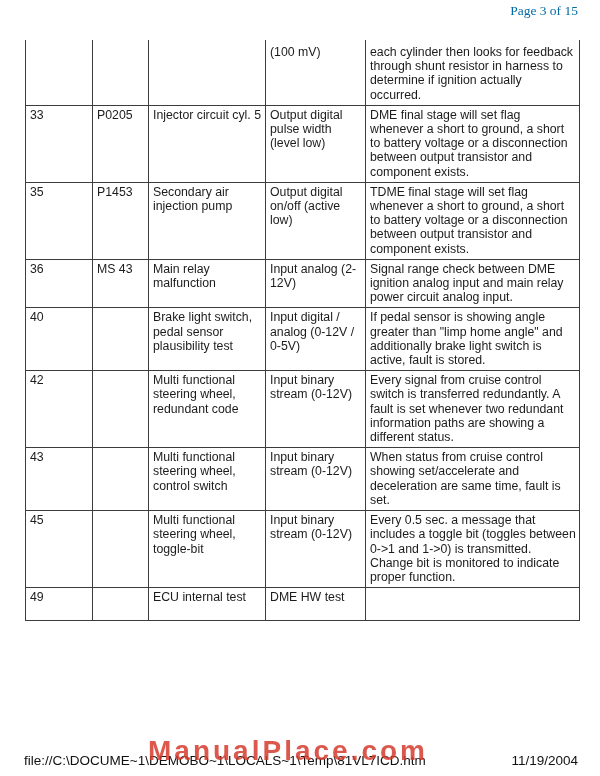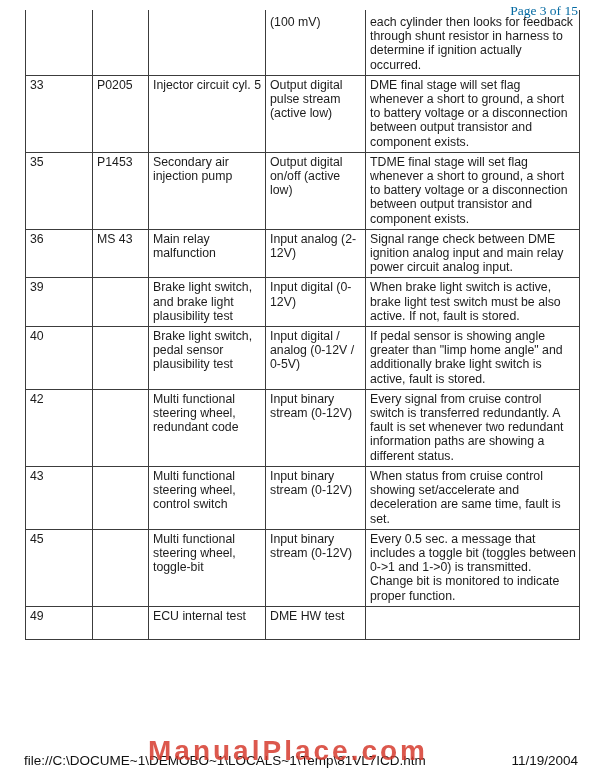--- a/index.html
+++ b/index.html
@@ -13,21 +13,21 @@
   }
   .page-header {
     position: absolute;
     top: 3px; right: 22px;
     font-family: "Liberation Serif", serif;
     font-size: 13.5px;
     color: #0369a1;
   }
   .table-clip {
     position: absolute;
-    left: 25px; top: 10px;
+    left: 25px; top: 40px;
     width: 555px; height: 733px;
     overflow: hidden;
   }
   table.fault-table {
     border-collapse: collapse;
     table-layout: fixed;
     width: 554px;
   }
   table.fault-table col.c1 { width: 67px; }
   table.fault-table col.c2 { width: 56px; }
@@ -92,43 +92,36 @@
           <td></td>
           <td></td>
           <td></td>
           <td>(100 mV)</td>
           <td>each cylinder then looks for feedback through shunt resistor in harness to determine if ignition actually occurred.</td>
         </tr>
         <tr>
           <td>33</td>
           <td>P0205</td>
           <td>Injector circuit cyl. 5</td>
-          <td>Output digital pulse stream (active low)</td>
+          <td>Output digital pulse width (level low)</td>
           <td>DME final stage will set flag whenever a short to ground, a short to battery voltage or a disconnection between output transistor and component exists.</td>
         </tr>
         <tr>
           <td>35</td>
           <td>P1453</td>
           <td>Secondary air injection pump</td>
           <td>Output digital on/off (active low)</td>
           <td>TDME final stage will set flag whenever a short to ground, a short to battery voltage or a disconnection between output transistor and component exists.</td>
         </tr>
         <tr>
           <td>36</td>
           <td>MS 43</td>
           <td>Main relay malfunction</td>
           <td>Input analog (2-12V)</td>
           <td>Signal range check between DME ignition analog input and main relay power circuit analog input.</td>
-        </tr>
-        <tr>
-          <td>39</td>
-          <td></td>
-          <td>Brake light switch, and brake light plausibility test</td>
-          <td>Input digital (0-12V)</td>
-          <td>When brake light switch is active, brake light test switch must be also active. If not, fault is stored.</td>
         </tr>
         <tr>
           <td>40</td>
           <td></td>
           <td>Brake light switch, pedal sensor plausibility test</td>
           <td>Input digital / analog (0-12V / 0-5V)</td>
           <td>If pedal sensor is showing angle greater than "limp home angle" and additionally brake light switch is active, fault is stored.</td>
         </tr>
         <tr>
           <td>42</td>

